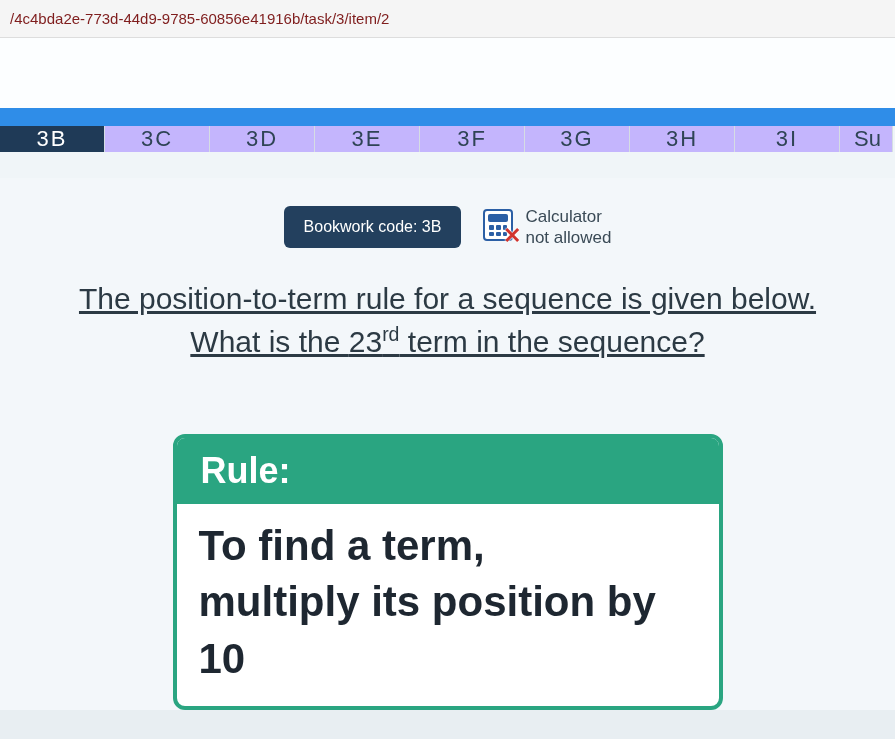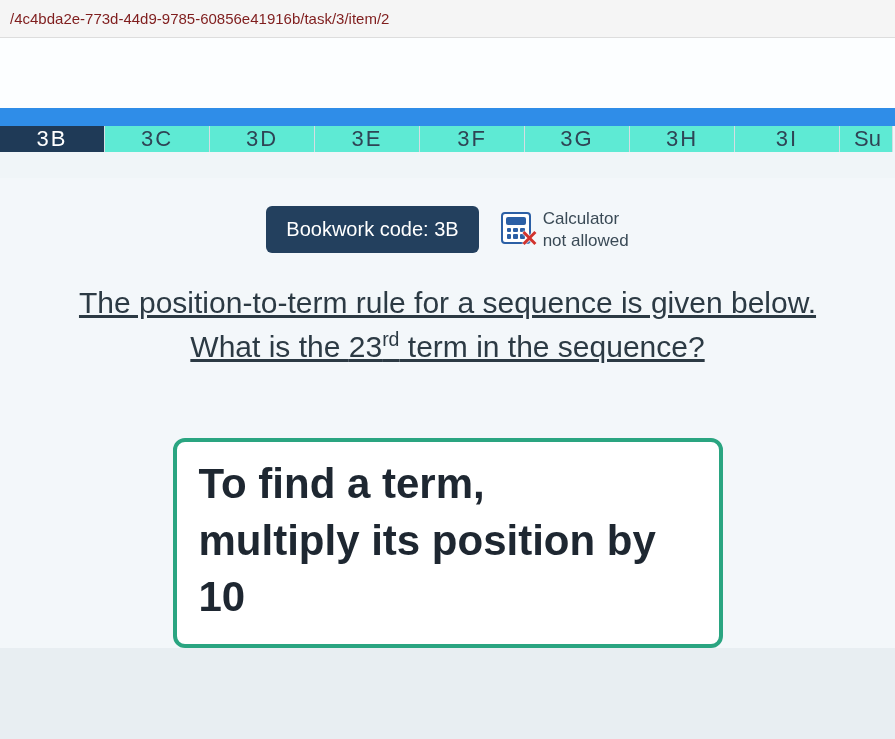--- a/index.html
+++ b/index.html
@@ -37,21 +37,21 @@
       width: 105px;
       display: flex;
       align-items: center;
       justify-content: center;
       font-size: 22px;
       font-weight: 500;
       color: #2f4455;
       letter-spacing: 2px;
       border-right: 1px solid #d5dde3;
       cursor: pointer;
-      background: #5eead4;
+      background: #c4b5fd;
     }
     .tab.active {
       background: #1f3a57;
       color: #fff;
     }
     .tab.submit {
       width: auto;
       padding: 0 11px 0 14px;
       letter-spacing: 0;
       font-size: 22px;
@@ -65,21 +65,21 @@
       align-items: center;
       justify-content: center;
       gap: 20px;
       margin-bottom: 28px;
     }
     .bookwork {
       background: #23405e;
       color: #fff;
       padding: 12px 20px;
       border-radius: 6px;
-      font-size: 20px;
+      font-size: 16px;
       font-weight: 400;
     }
     .calc-block {
       display: flex;
       align-items: center;
       gap: 8px;
     }
     .calc-icon {
       width: 36px;
       height: 36px;
@@ -205,19 +205,20 @@
   </div>
 
   <div class="question">
     <div>The position-to-term rule for a sequence is given below.</div>
     <div>
       <span>What is the </span><span>23</span><sup>rd</sup><span> term in the sequence?</span>
     </div>
   </div>
 
   <div class="rule-card">
+    <div class="rule-head">Rule:</div>
     <div class="rule-body">
       <div>To find a term,</div>
       <div>multiply its position by 10</div>
     </div>
   </div>
 
 </div>
 
 </body></html>

